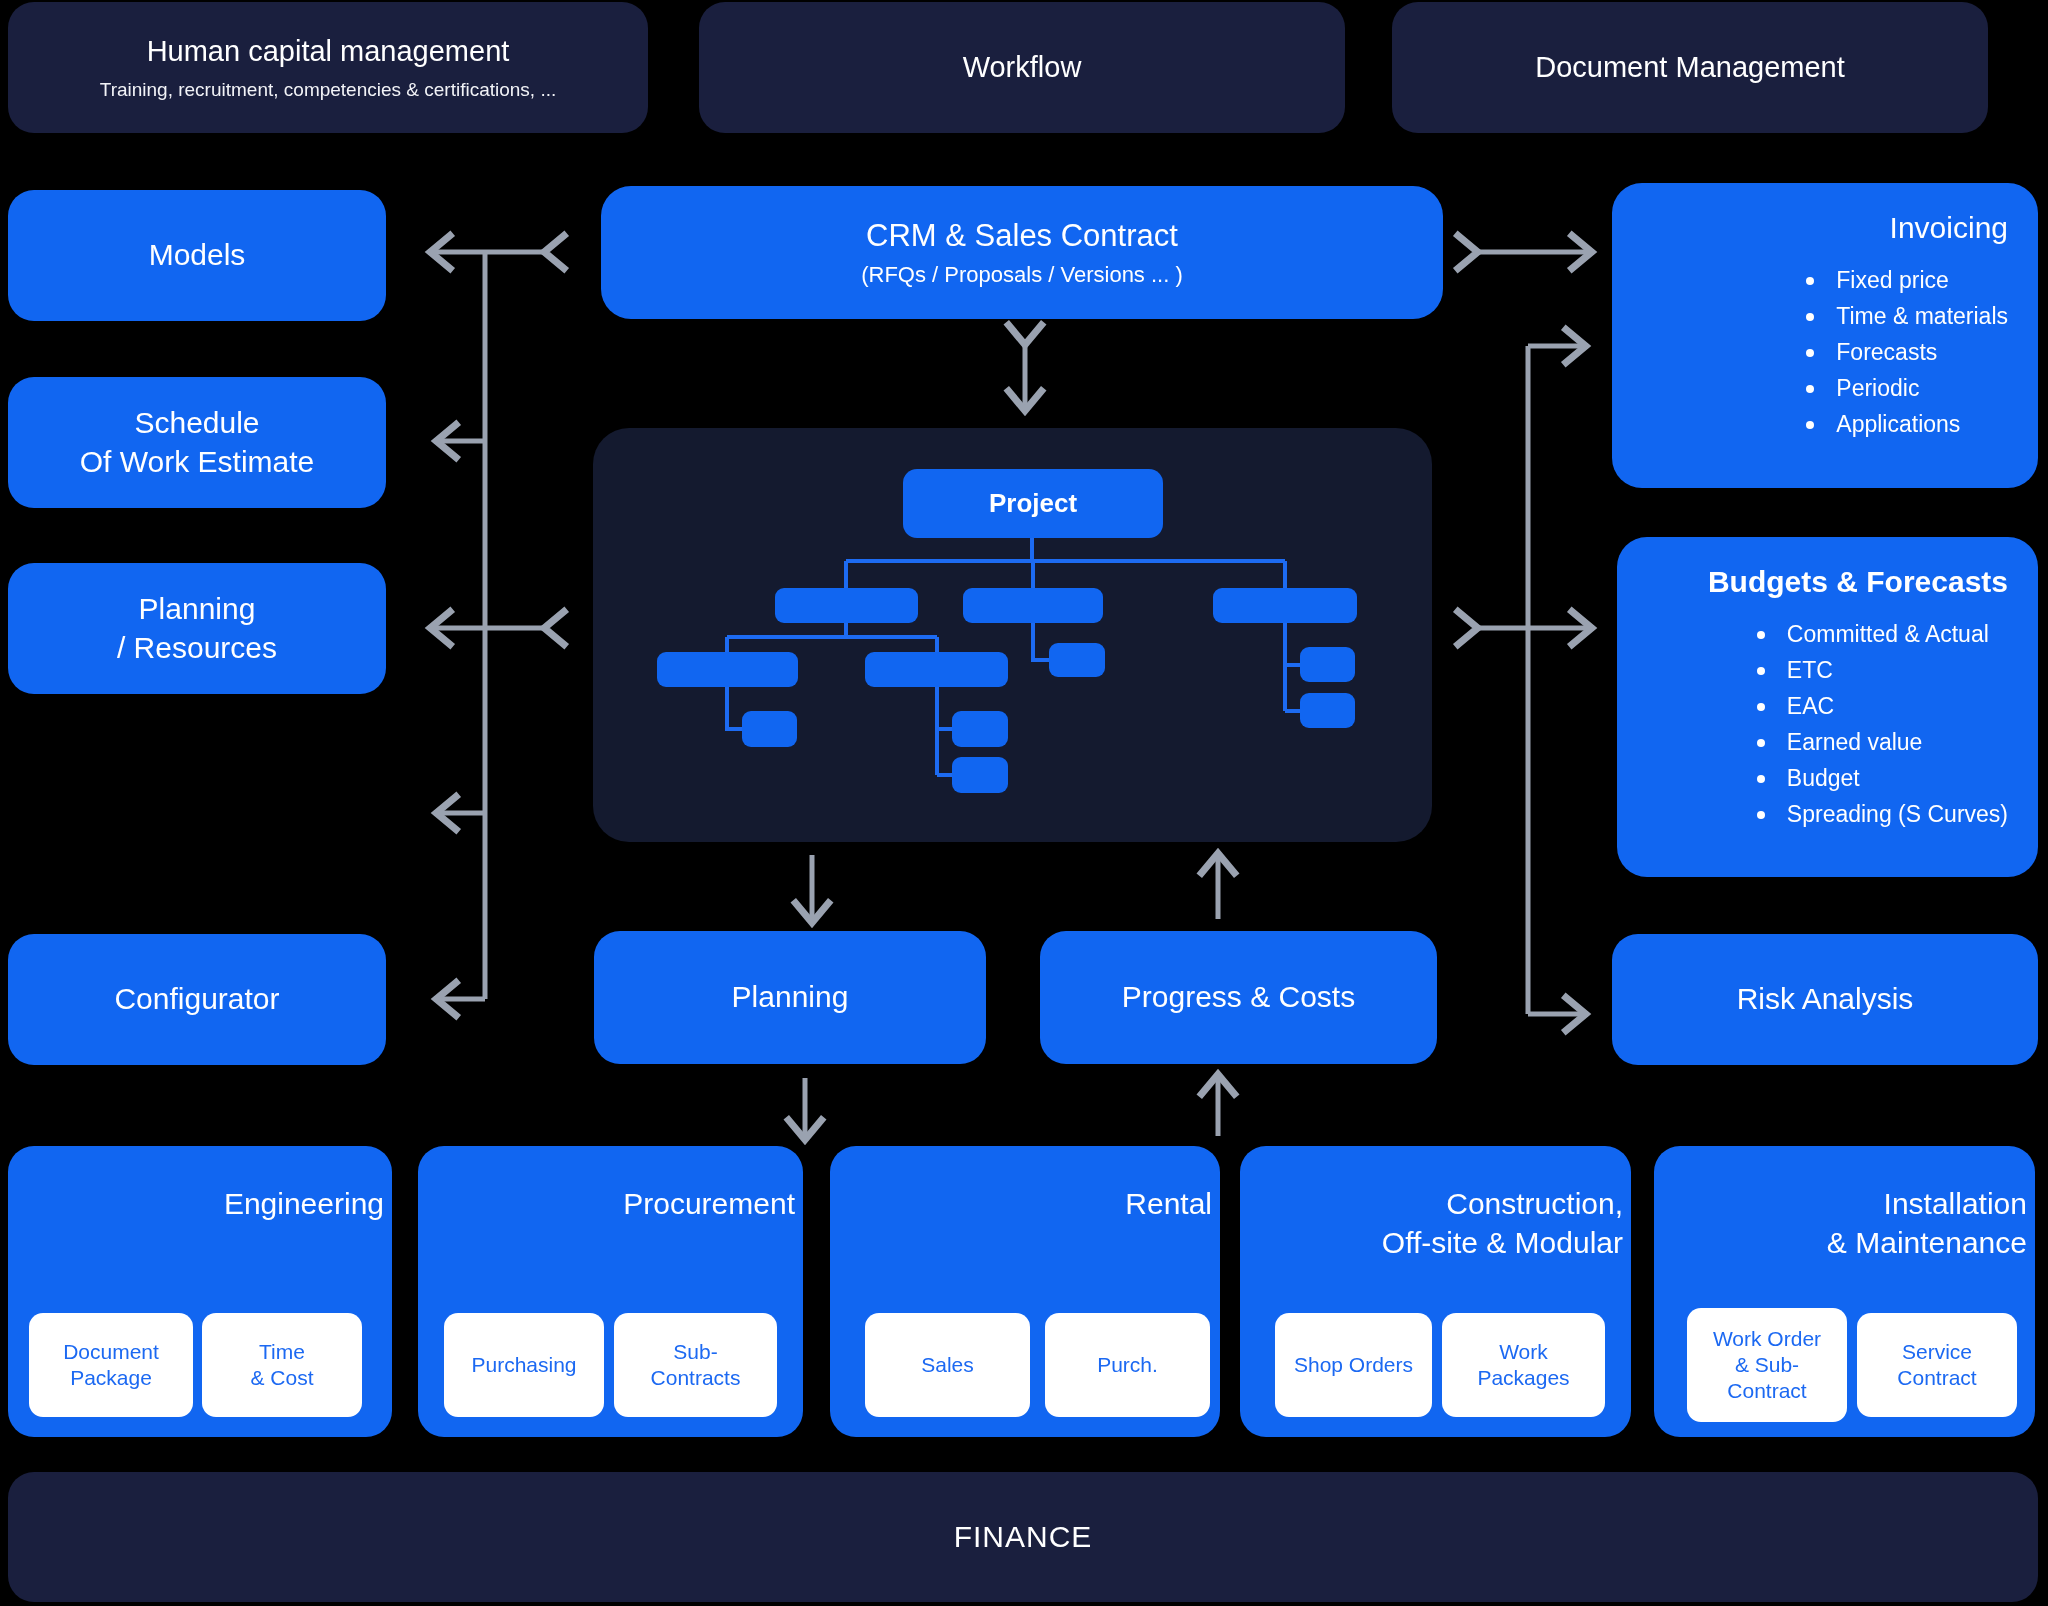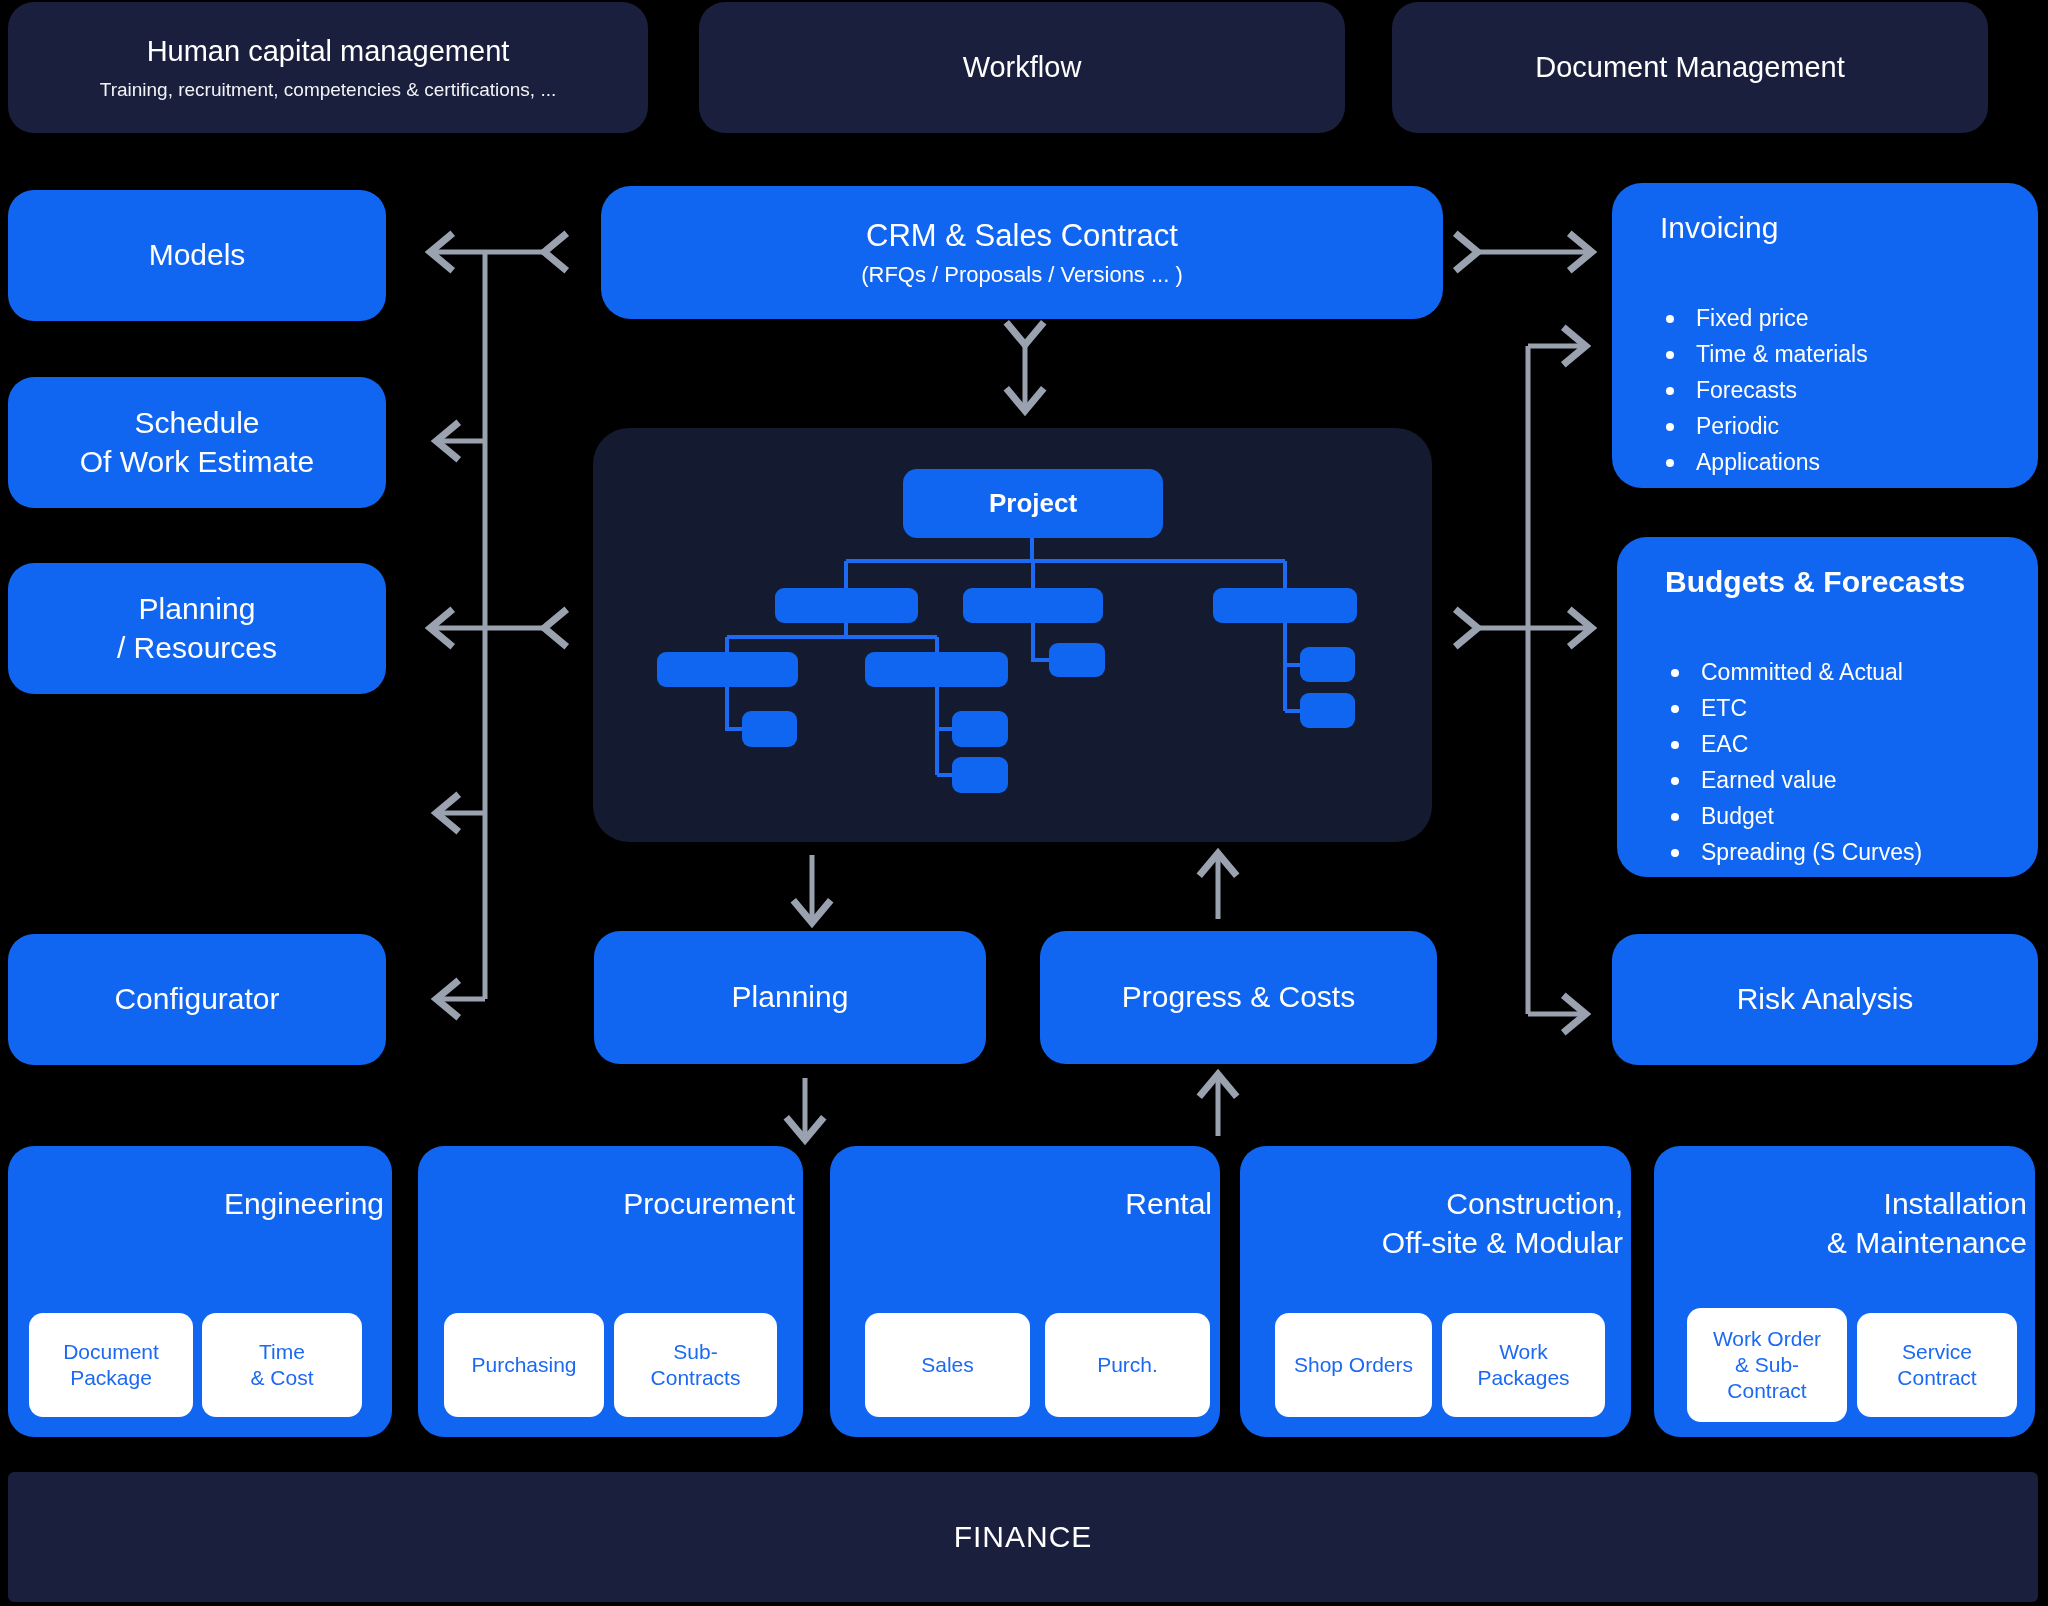--- a/index.html
+++ b/index.html
@@ -14,21 +14,21 @@
   .label{white-space:pre-line;line-height:1.28;}
   .t-title{font-size:29px;font-weight:500;}
   .t-sub{font-size:19px;font-weight:400;margin-top:8px;color:#f2f3f7;}
   .b-label{font-size:30px;font-weight:400;}
   .crm-title{font-size:31px;font-weight:500;}
   .crm-sub{font-size:22px;font-weight:400;margin-top:6px;}
   .panel{position:absolute;background:#141a2f;border-radius:36px;}
   .tree-node{position:absolute;background:#1166f1;border-radius:9px;}
   .project-node{position:absolute;background:#1166f1;border-radius:14px;
     display:flex;align-items:center;justify-content:center;font-size:26px;font-weight:700;}
-  .list-box{align-items:flex-start;justify-content:flex-start;padding:28px 30px 20px 48px;gap:38px;}
+  .list-box{align-items:flex-end;justify-content:flex-start;padding:28px 30px 20px 48px;}
   .list-title{font-size:30px;font-weight:500;text-align:center;}
   .list-title.bold{font-weight:700;}
   ul.blist{list-style:none;margin:22px 0 0 0;padding:0;text-align:left;}
   ul.blist li{font-size:23px;font-weight:400;padding-left:36px;position:relative;margin-bottom:9px;}
   ul.blist li::before{content:"";position:absolute;left:6px;top:10px;width:8px;height:8px;
     border-radius:50%;background:#fff;}
   .big-title{font-size:30px;font-weight:500;position:absolute;top:38px;left:0;right:8px;
     text-align:right;white-space:pre-line;line-height:1.3;}
   .sub-white{position:absolute;background:#fff;border-radius:14px;display:flex;
     align-items:center;justify-content:center;text-align:center;color:#1c69f2;
@@ -175,21 +175,21 @@
   <div class="box blue" style="left:1654px;top:1146px;width:381px;height:291px;">
     <div class="big-title">Installation
 &amp; Maintenance</div>
   </div>
   <div class="sub-white" style="left:1687px;top:1308px;width:160px;height:114px;">Work Order
 &amp; Sub-
 Contract</div>
   <div class="sub-white" style="left:1857px;top:1313px;width:160px;height:104px;">Service
 Contract</div>
 
-  <div class="box dark" style="left:8px;top:1472px;width:2030px;height:130px;border-radius:6px;">
+  <div class="box dark" style="left:8px;top:1472px;width:2030px;height:130px;border-radius:26px;">
     <div class="label" style="font-size:30px;font-weight:500;letter-spacing:1px;">FINANCE</div>
   </div>
 
   <svg width="2048" height="1606" viewBox="0 0 2048 1606" style="pointer-events:none;">
     <defs>
       <marker id="arr" viewBox="0 0 12 12" refX="7" refY="6" markerWidth="9" markerHeight="9" orient="auto" markerUnits="strokeWidth">
         <path d="M2,1 L8,6 L2,11" fill="none" stroke="#9aa2b0" stroke-width="1.9"></path>
       </marker>
     </defs>
     <g stroke="#9aa2b0" stroke-width="5" fill="none">

